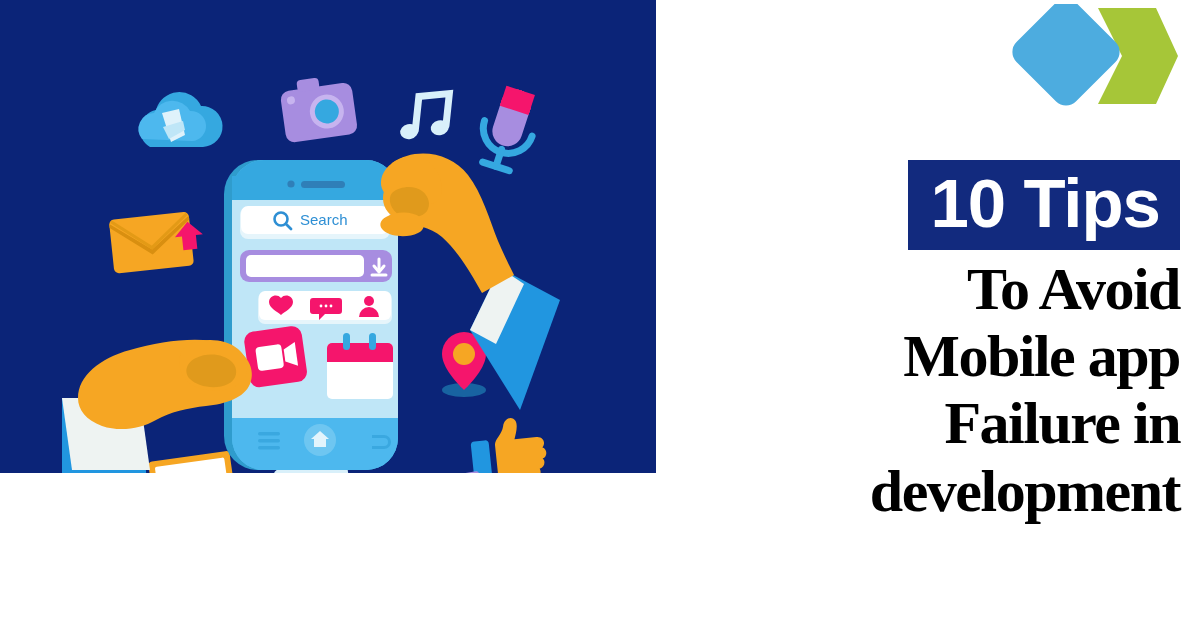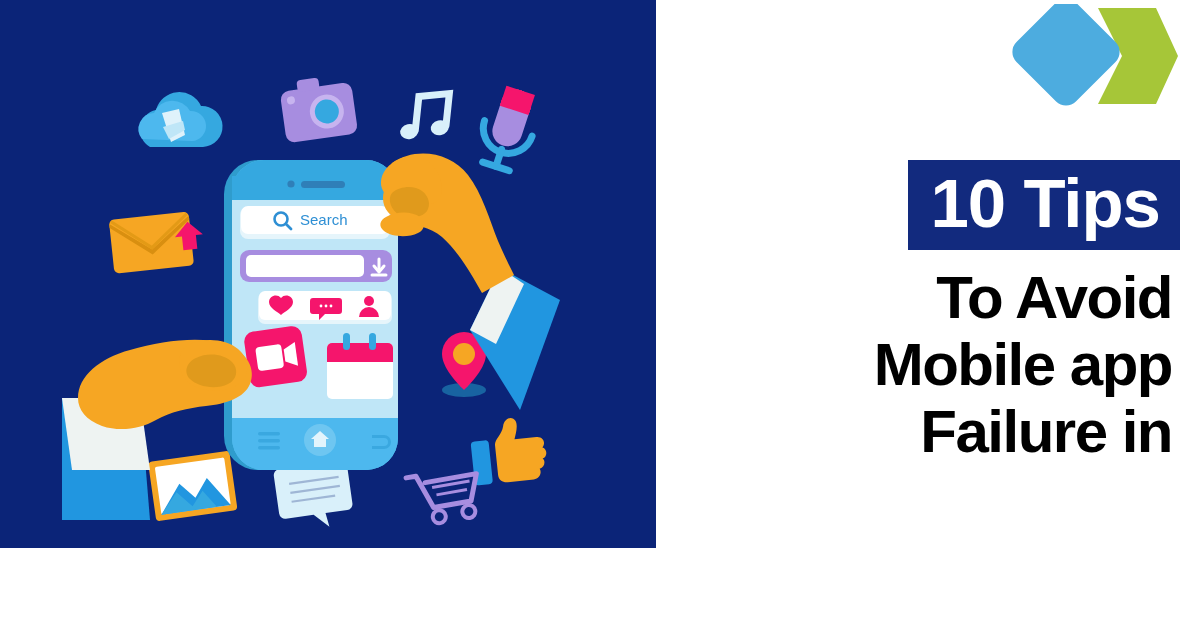--- a/index.html
+++ b/index.html
@@ -20,21 +20,21 @@
     background: #ffffff;
     overflow: hidden;
   }
 
   
   #illustration-panel {
     position: absolute;
     left: 0;
     top: 0;
     width: 656px;
-    height: 548px;
+    height: 473px;
     background: #0b2478;
     overflow: hidden;
   }
   #illustration-svg {
     position: absolute;
     left: 0;
     top: 0;
     width: 656px;
     height: 630px;
     display: block;
@@ -72,27 +72,28 @@
     color: #ffffff;
     font-size: 69px;
     font-weight: bold;
     line-height: 1.0;
     letter-spacing: -1px;
     padding: 9px 20px 12px 22px;
     margin: 0 0 6px 0;
   }
 
   #headline {
-    margin: 8px;
+    margin: 0;
     color: #000000;
     font-size: 60px;
     font-weight: bold;
     line-height: 1.12;
     letter-spacing: -1.5px;
     text-align: right;
+    font-family: Liberation Serif, serif;
   }
   #headline .hl-line {
     display: block;
     white-space: nowrap;
   }
 </style>
 </head>
 <body>
 
 <div id="poster">
@@ -275,16 +276,17 @@
       <path d="M92 4 L150 4 L172 52 L150 100 L92 100 L116 52 Z" fill="#a6c638"></path>
       <rect x="18" y="6" width="84" height="84" rx="14" transform="rotate(45 60 48)" fill="#4dacdf"></rect>
     </svg>
 
     <div id="headline-block">
       <span id="tips-badge">10 Tips</span>
       <h1 id="headline">
         <span class="hl-line">To Avoid</span>
         <span class="hl-line">Mobile app</span>
         <span class="hl-line">Failure in</span>
+        <span class="hl-line">development</span>
       </h1>
     </div>
   </div>
 </div>
 
 </body></html>

